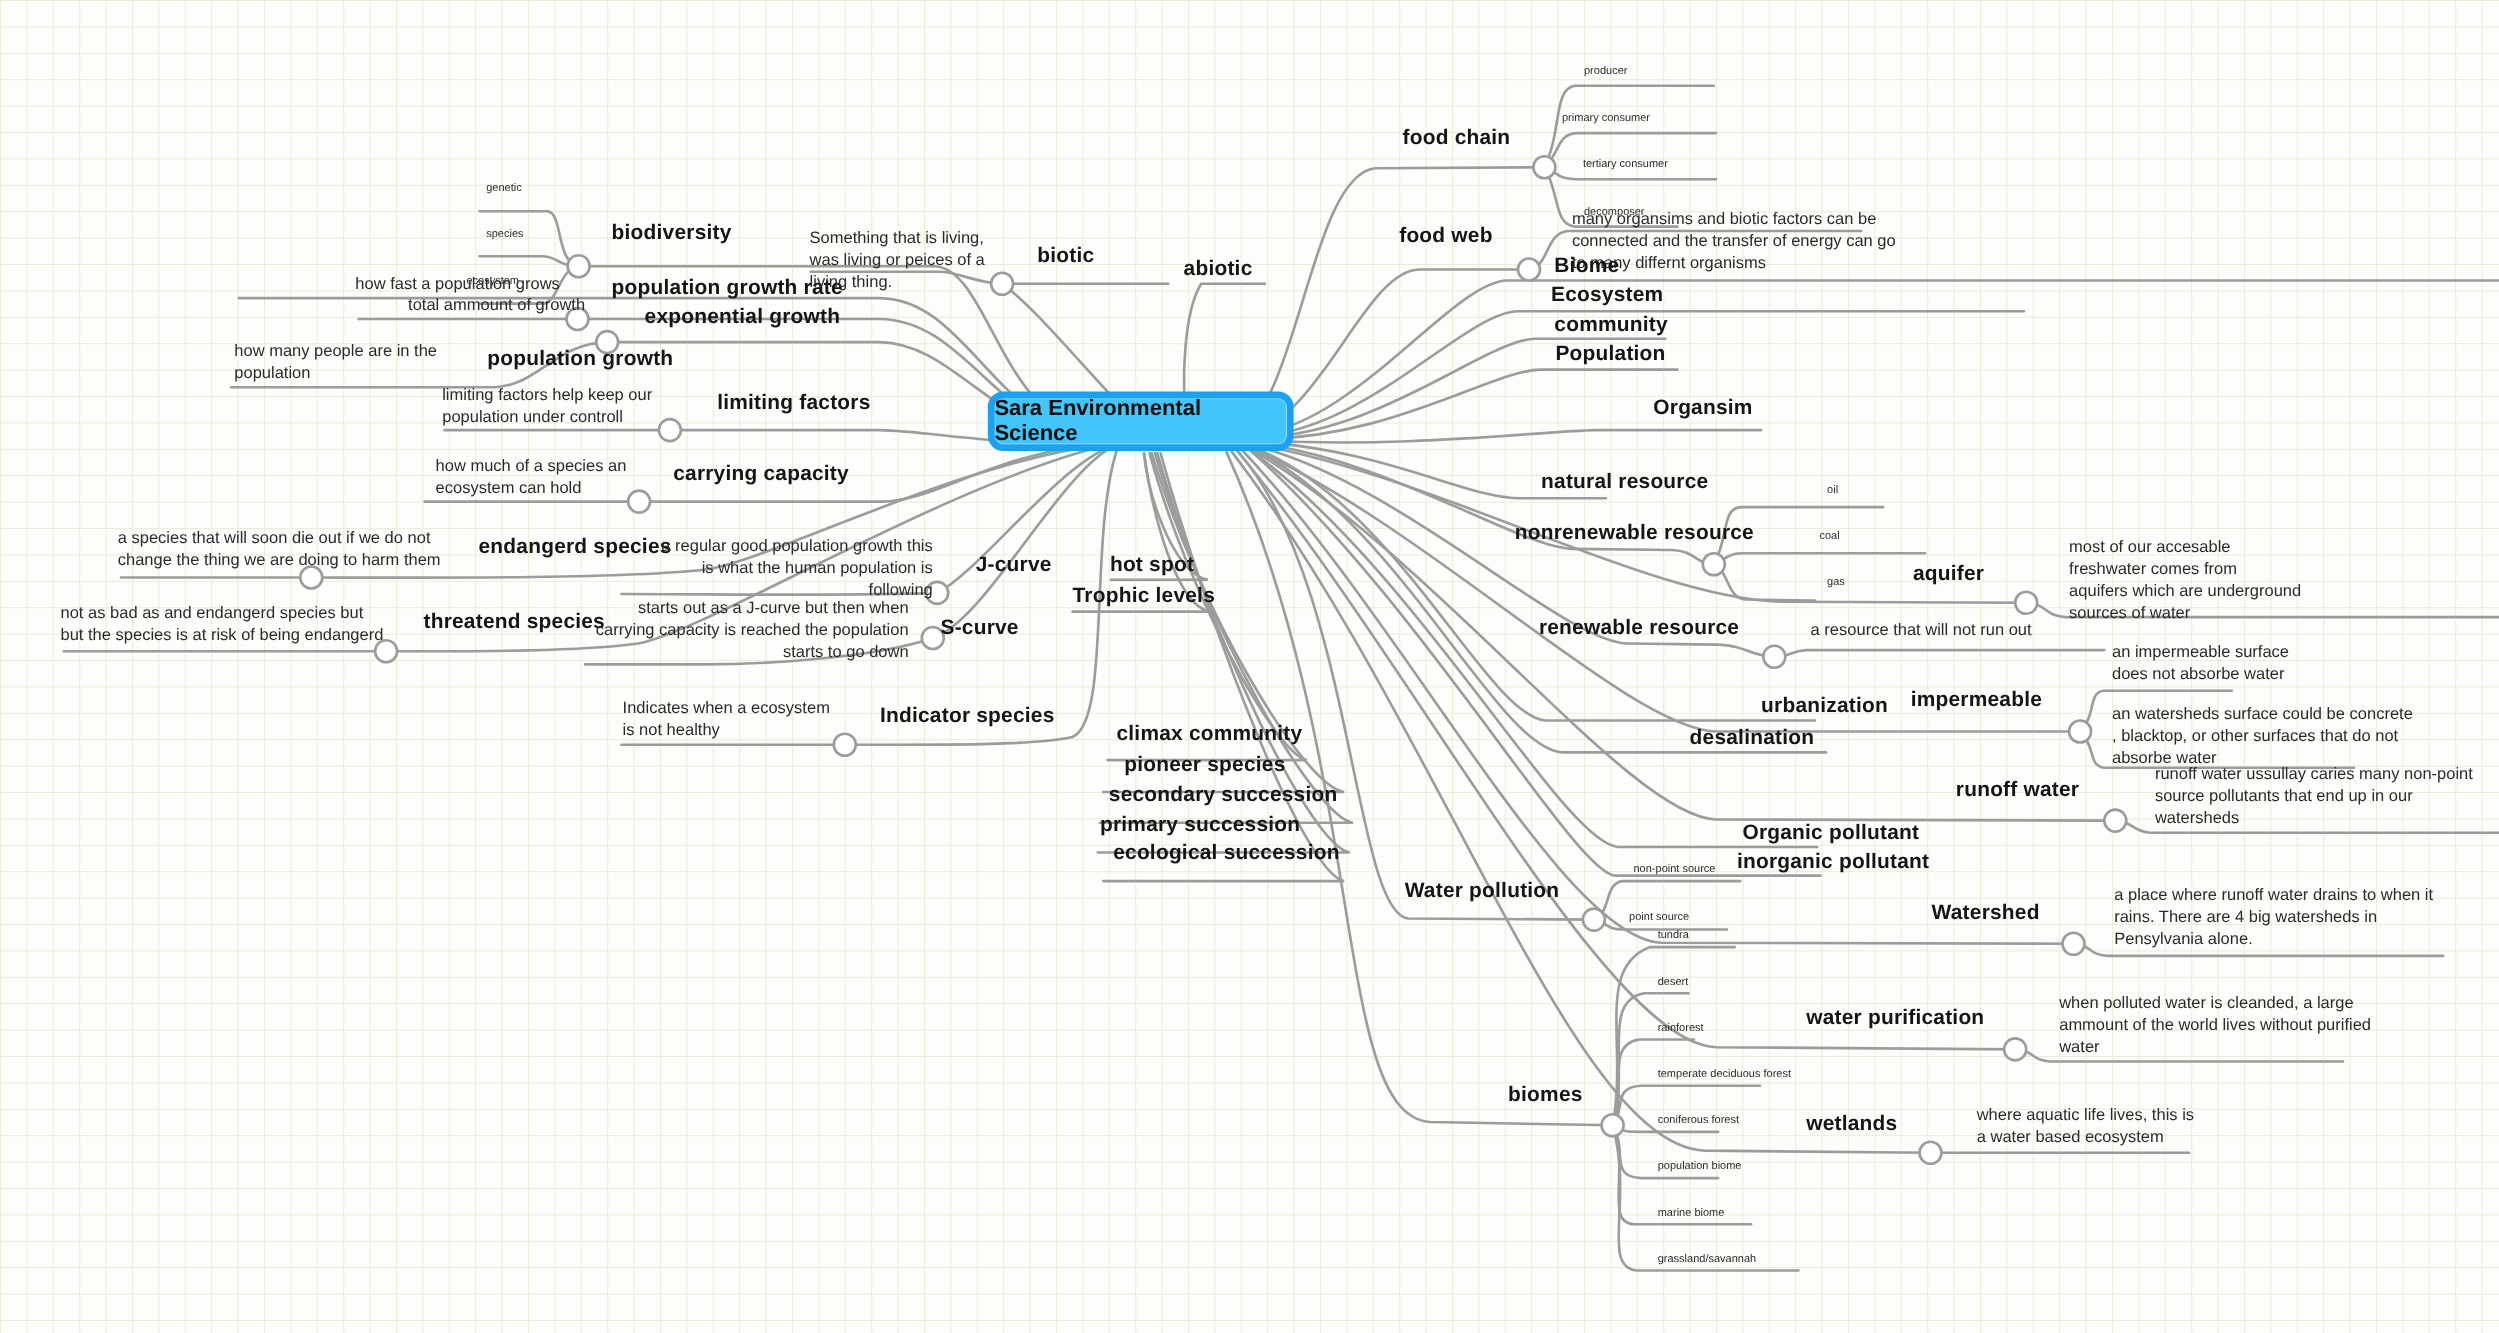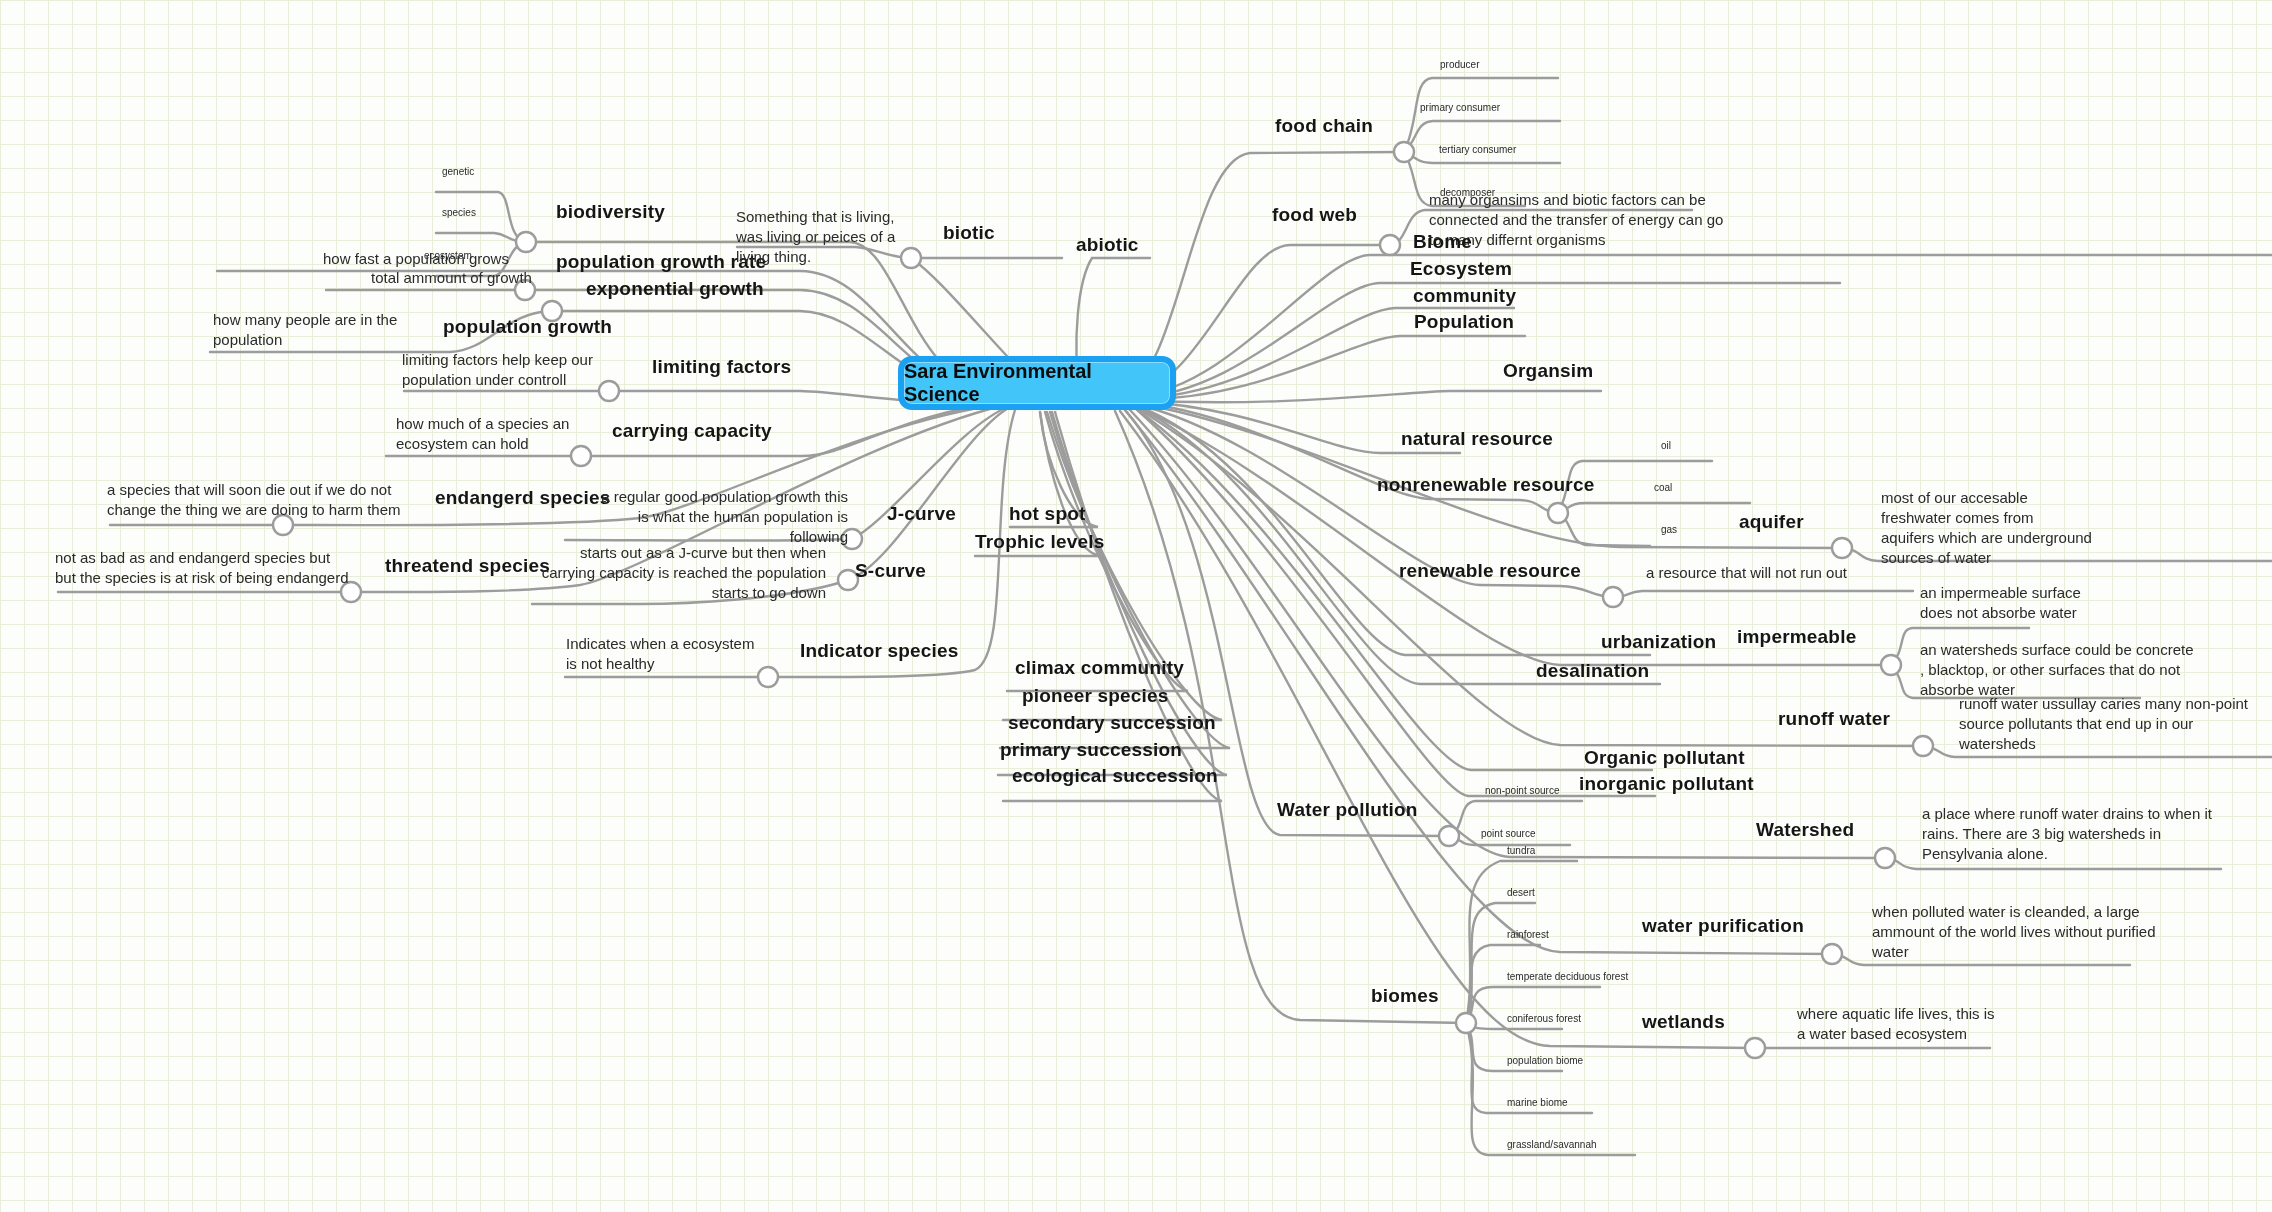--- a/index.html
+++ b/index.html
@@ -229,21 +229,21 @@
 source pollutants that end up in our
 watersheds</div>
 <div class="lbl topic" style="left:1584px;top:747px">Organic pollutant</div>
 <div class="lbl topic" style="left:1579px;top:773px">inorganic pollutant</div>
 <div class="lbl child" style="left:1485px;top:781px">non-point source</div>
 <div class="lbl topic" style="left:1277px;top:799px">Water pollution</div>
 <div class="lbl child" style="left:1481px;top:824px">point source</div>
 <div class="lbl child" style="left:1507px;top:841px">tundra</div>
 <div class="lbl topic" style="left:1756px;top:819px">Watershed</div>
 <div class="lbl note" style="left:1922px;top:804px">a place where runoff water drains to when it
-rains. There are 3 big watersheds in
+rains. There are 4 big watersheds in
 Pensylvania alone.</div>
 <div class="lbl child" style="left:1507px;top:883px">desert</div>
 <div class="lbl child" style="left:1507px;top:925px">rainforest</div>
 <div class="lbl topic" style="left:1642px;top:915px">water purification</div>
 <div class="lbl note" style="left:1872px;top:902px">when polluted water is cleanded, a large
 ammount of the world lives without purified
 water</div>
 <div class="lbl child" style="left:1507px;top:967px">temperate deciduous forest</div>
 <div class="lbl child" style="left:1507px;top:1009px">coniferous forest</div>
 <div class="lbl topic" style="left:1642px;top:1011px">wetlands</div>

